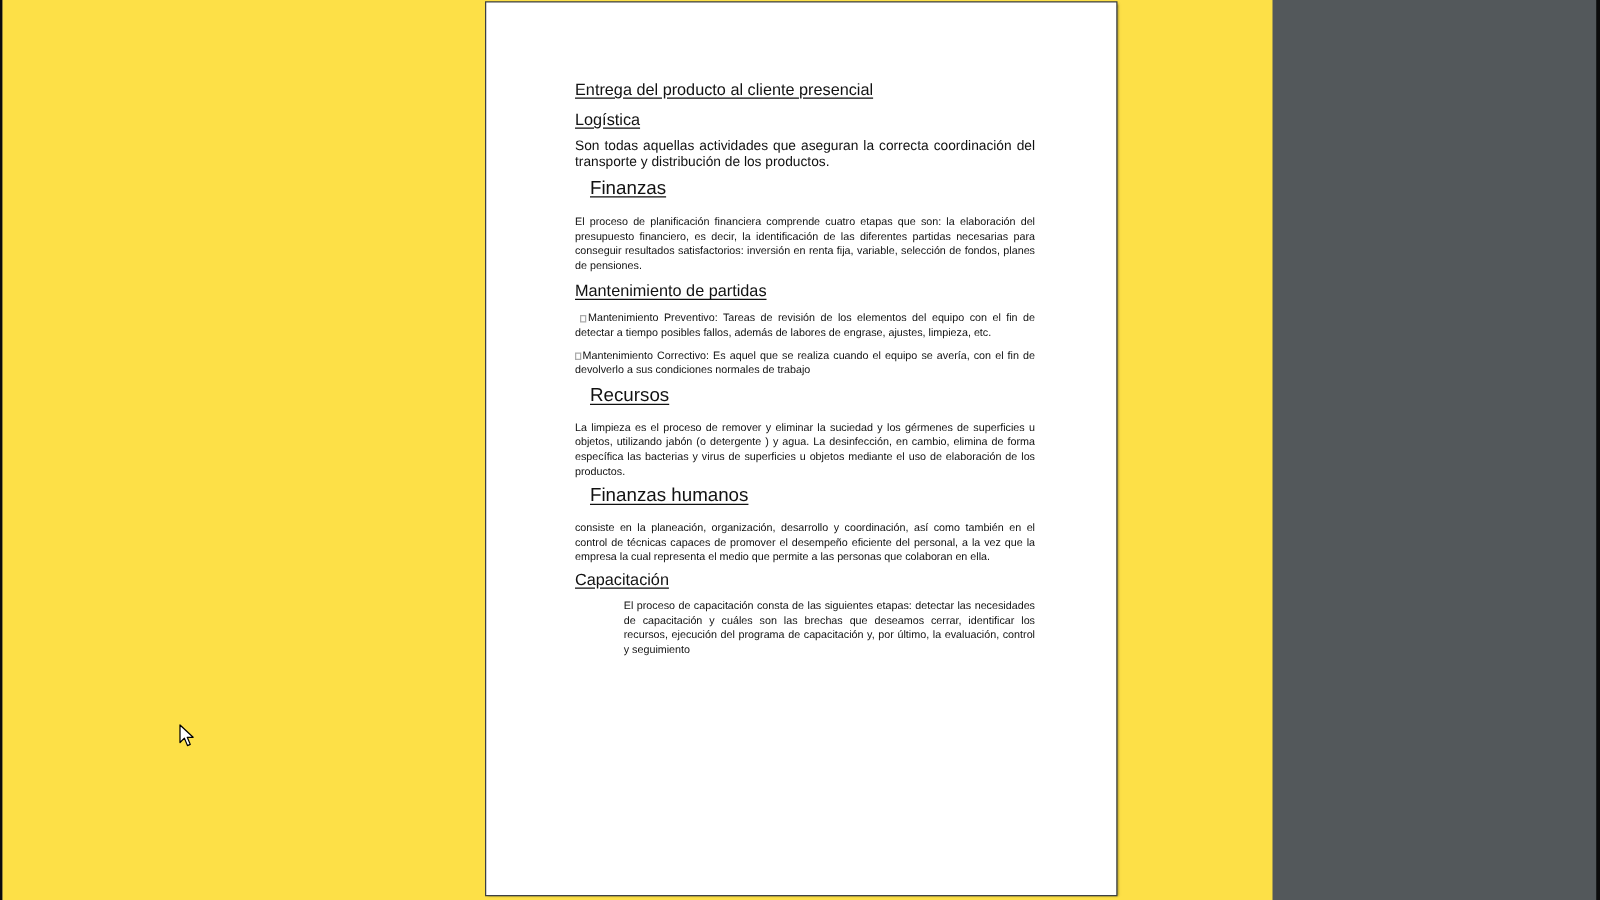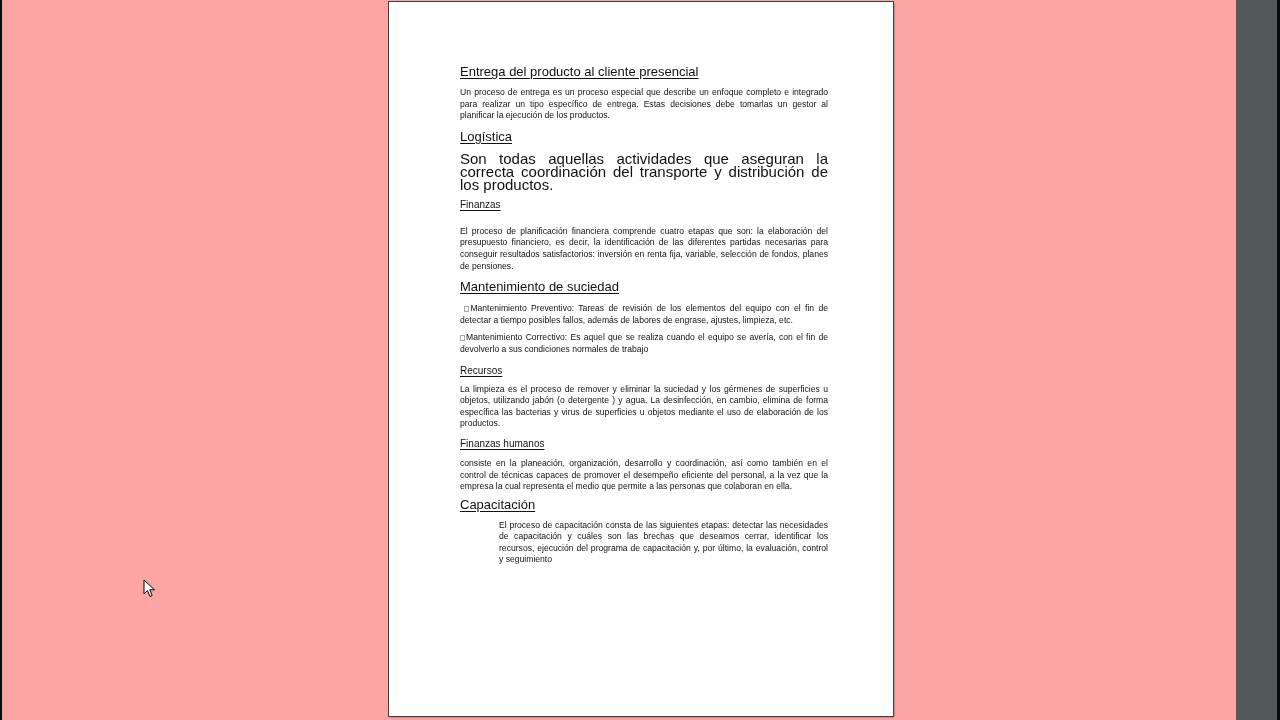--- a/index.html
+++ b/index.html
@@ -14,22 +14,22 @@
       position: relative;
       font-family: "Liberation Sans", sans-serif;
     }
     .edge-left {
       position: absolute; left: 0; top: 0; width: 2px; height: 720px; background: #0b0b0b;
     }
     .edge-right {
       position: absolute; right: 0; top: 0; width: 3px; height: 720px; background: #0b0b0b;
     }
     .viewer {
-      position: absolute; left: 2px; top: 0; width: 1234px; height: 720px;
-      background: #fca5a5;
+      position: absolute; left: 2px; top: 0; width: 1016px; height: 720px;
+      background: #fde047;
     }
     .page {
       position: absolute;
       left: 387px;
       top: 2px;
       width: 504px;
       height: 714px;
       background: #ffffff;
       box-shadow: 0 0 0 1px #3c4042, 1px 1px 2px rgba(0,0,0,0.5);
     }
@@ -42,24 +42,24 @@
     }
     .h2 {
       font-size: 13px;
       text-decoration: underline;
       text-underline-offset: 2px;
       margin: 0;
       line-height: 18px;
       font-weight: normal;
     }
     .h3 {
-      font-size: 10px;
+      font-size: 15px;
       text-decoration: underline;
       text-underline-offset: 2px;
-      margin: 0;
+      margin: 12px;
       line-height: 16px;
       font-weight: normal;
     }
     .h1 {
       font-size: 13.5px;
       font-weight: bold;
       margin: 0;
       line-height: 18px;
     }
     .p {
@@ -86,30 +86,29 @@
   </style>
 </head>
 <body>
 
 <div class="edge-left"></div>
 <div class="viewer">
   <div class="page">
     <div class="content">
 
       <div class="h2" style="margin-top:2px;">Entrega del producto al cliente presencial</div>
-      <p class="p" style="margin-top:6px;">Un proceso de entrega es un proceso especial que describe un enfoque completo e integrado para realizar un tipo específico de entrega. Estas decisiones debe tomarlas un gestor al planificar la ejecución de los productos.</p>
 
 
       <div class="h2" style="margin-top:6px;">Logística</div>
-      <p class="p" style="margin-top:6px;font-size:15px;line-height:13px;"> Son todas aquellas actividades que aseguran la correcta coordinación del transporte y distribución de los productos.</p>
+      <p class="p" style="margin-top:6px;font-size:11px;line-height:13px;"> Son todas aquellas actividades que aseguran la correcta coordinación del transporte y distribución de los productos.</p>
 
       <div class="h3" style="margin-top:6px;">Finanzas</div>
       <p class="p" style="margin-top:13px;"> El proceso de planificación financiera comprende cuatro etapas que son: la elaboración del presupuesto financiero, es decir, la identificación de las diferentes partidas necesarias para conseguir resultados satisfactorios: inversión en renta fija, variable, selección de fondos, planes de pensiones.</p>
 
-      <div class="h2" style="margin-top:6px;">Mantenimiento de suciedad</div>
+      <div class="h2" style="margin-top:6px;">Mantenimiento de partidas</div>
       <p class="p" style="margin-top:7px;">&nbsp;<span class="bullet-box"></span><span>Mantenimiento Preventivo: Tareas de revisión de los elementos del equipo con el fin de detectar a tiempo posibles fallos, además de labores de engrase, ajustes, limpieza, etc.</span></p>
       <p class="p" style="margin-top:6px;"><span class="bullet-box"></span><span>Mantenimiento Correctivo: Es aquel que se realiza cuando el equipo se avería, con el fin de devolverlo a sus condiciones normales de trabajo</span></p>
 
       <div class="h3" style="margin-top:7px;">Recursos</div>
       <p class="p" style="margin-top:5px;">La limpieza es el proceso de remover y eliminar la suciedad y los gérmenes de superficies u objetos, utilizando jabón (o detergente ) y agua. La desinfección, en cambio, elimina de forma específica las bacterias y virus de superficies u objetos mediante el uso de elaboración de los productos.</p>
 
       <div class="h3" style="margin-top:6px;">Finanzas humanos</div>
       <p class="p" style="margin-top:6px;">consiste en la planeación, organización, desarrollo y coordinación, así como también en el control de técnicas capaces de promover el desempeño eficiente del personal, a la vez que la empresa la cual representa el medio que permite a las personas que colaboran en ella.</p>
 
       <div class="h2" style="margin-top:3px;">Capacitación</div>

